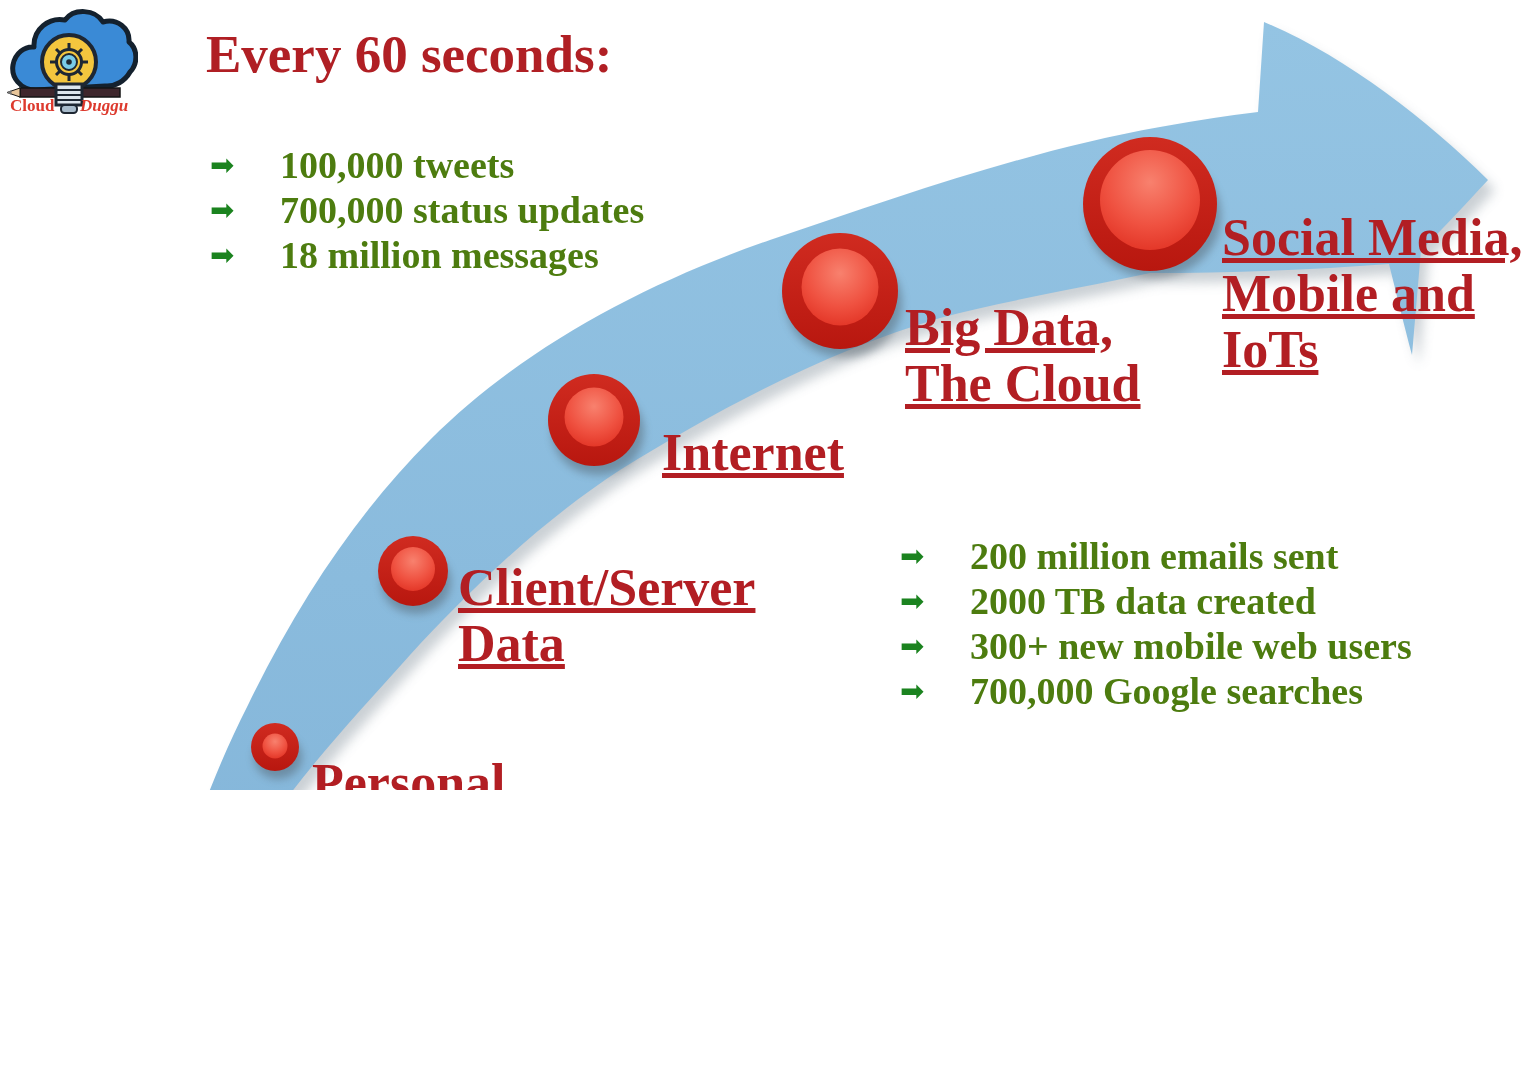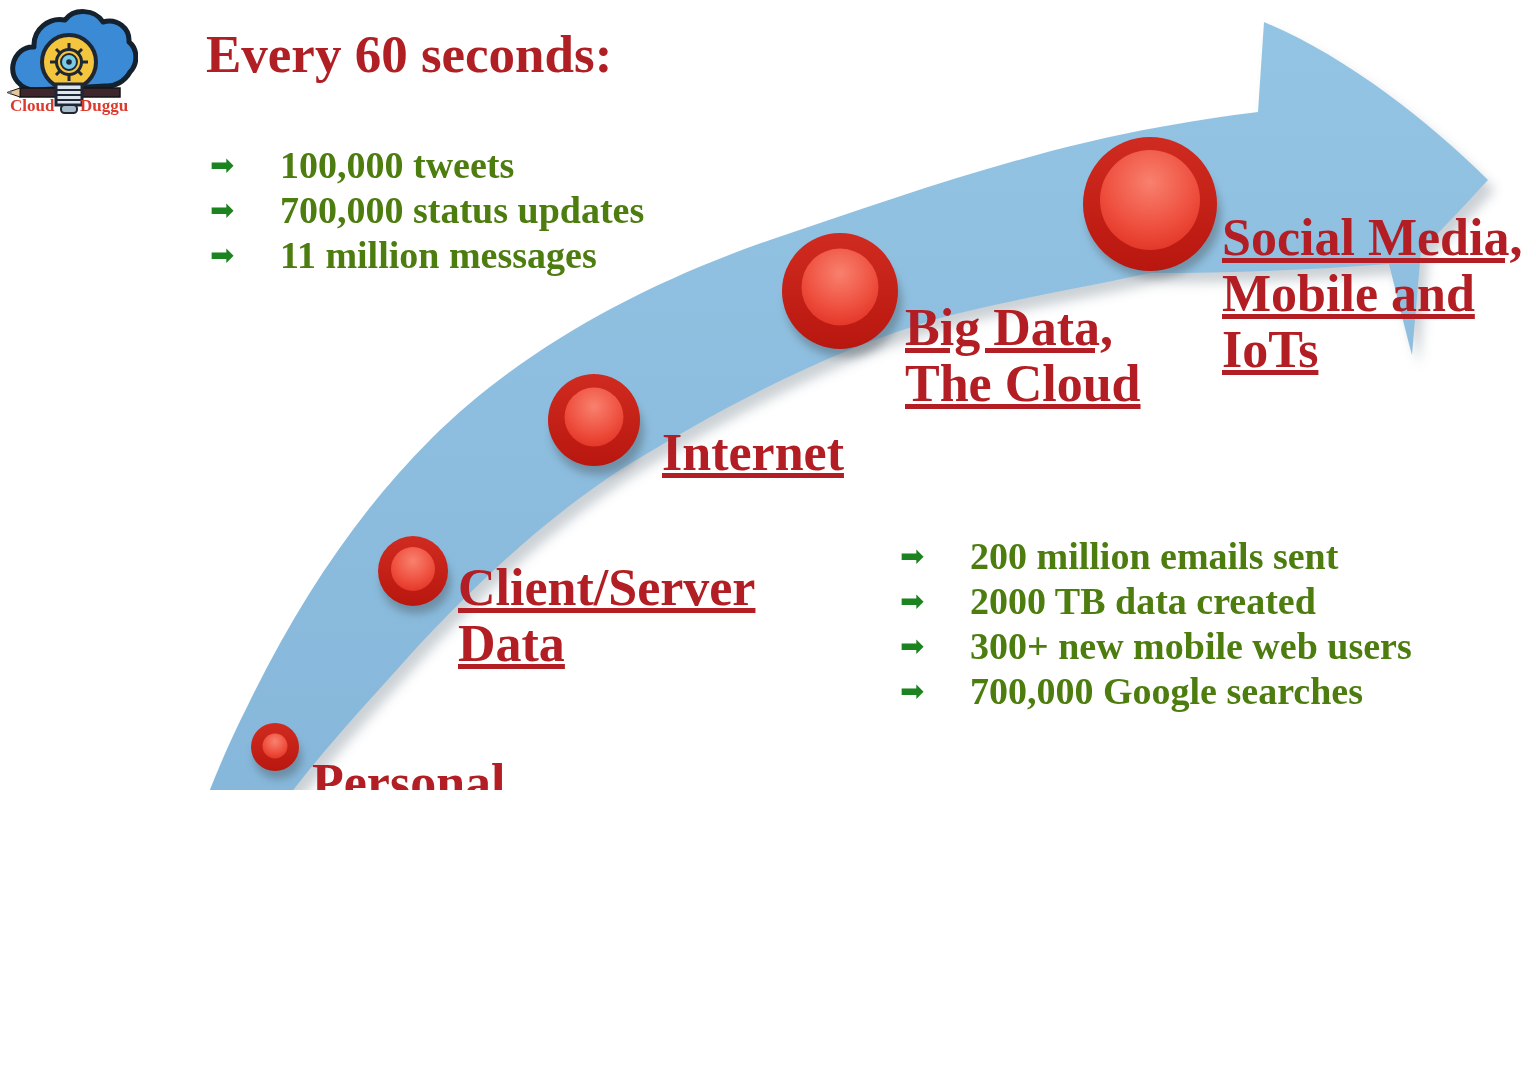--- a/index.html
+++ b/index.html
@@ -7,21 +7,21 @@
     position:relative; width:1536px; height:790px; background:#ffffff;
     overflow:hidden; font-family:"Liberation Serif", serif;
   }
   .arrow-svg{position:absolute; left:0; top:0;}
 
   
   .logo{position:absolute; left:6px; top:2px; width:132px; height:124px;}
   .logo svg{position:absolute; left:0; top:0;}
   .brand{position:absolute; font-weight:bold; font-size:17px; color:#DD3A2E; letter-spacing:0px;}
   .brand-left{left:4px; top:94px;}
-  .brand-right{left:74px; top:94px;}
+  .brand-right{left:74px; top:94px;font-style:italic;}
 
   
   .title{
     position:absolute; left:206px; top:24px;
     font-size:53px; font-weight:bold; color:#B01F24; white-space:nowrap;
   }
 
   
   .stats{position:absolute; display:flex; flex-direction:column;}
   .stats-top{left:210px; top:143px;}
@@ -148,21 +148,21 @@
     <div class="stat-row">
       <span class="bullet">➡</span>
       <span class="stat-text">100,000 tweets</span>
     </div>
     <div class="stat-row">
       <span class="bullet">➡</span>
       <span class="stat-text">700,000 status updates</span>
     </div>
     <div class="stat-row">
       <span class="bullet">➡</span>
-      <span class="stat-text">11 million messages</span>
+      <span class="stat-text">18 million messages</span>
     </div>
   </div>
 
   <div class="stats stats-right">
     <div class="stat-row">
       <span class="bullet">➡</span>
       <span class="stat-text">200 million emails sent</span>
     </div>
     <div class="stat-row">
       <span class="bullet">➡</span>

